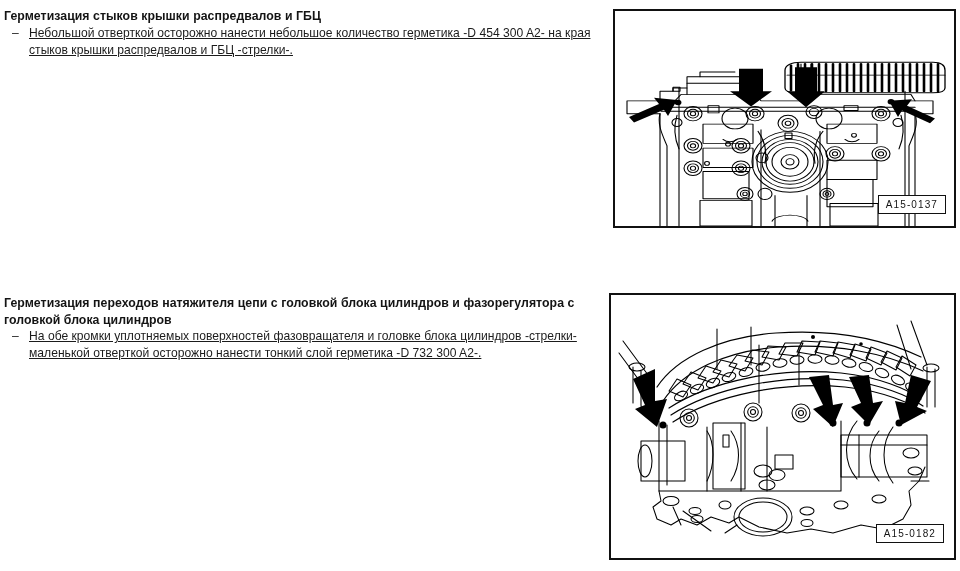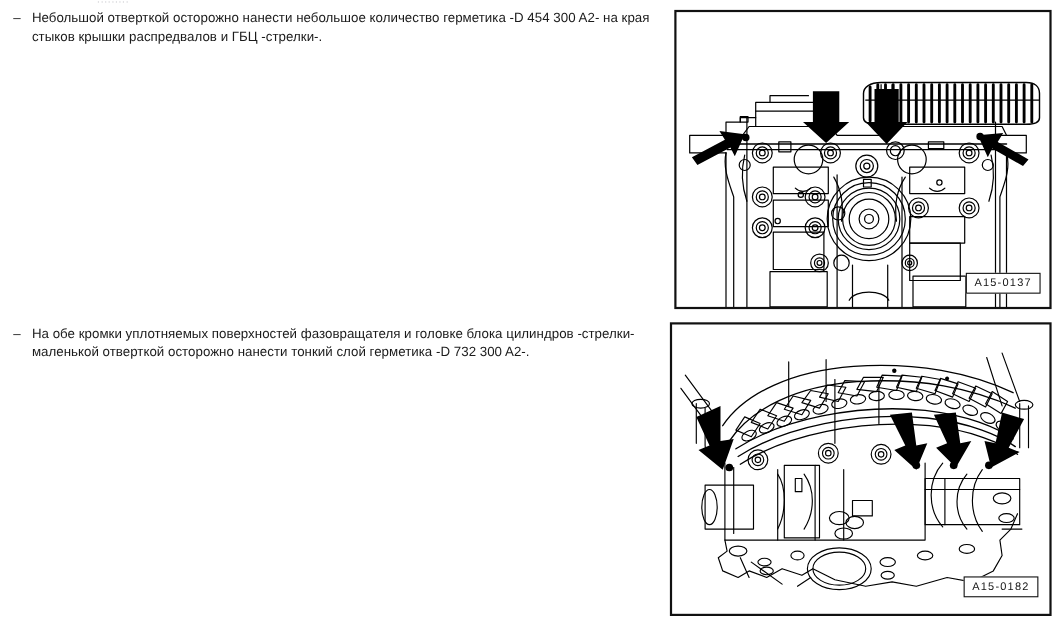--- a/index.html
+++ b/index.html
@@ -74,34 +74,34 @@
     letter-spacing: .02px;
   }
   .dash-marker {
     position: absolute;
     left: 8px;
     top: 0;
     font-size: 12.1px;
     line-height: 17px;
     color: #1b1b1b;
   }
-  .bullet-text { display: block; }
+  .bullet-text { display: block; text-decoration: underline; }
 
   .s1-bullets { margin-top: 16px; }
   .s2-bullets { margin-top: 15px; }
 
   
   .figure {
     position: absolute;
     box-sizing: border-box;
     border: 2px solid #111111;
     background: #ffffff;
     overflow: hidden;
   }
-  .figure-1 { left: 613px; top: 9px; width: 343px; height: 272px; }
+  .figure-1 { left: 613px; top: 9px; width: 343px; height: 219px; }
   .figure-2 { left: 609px; top: 293px; width: 347px; height: 267px; }
 
   .figure-canvas {
     position: absolute;
     inset: 0;
     width: 100%;
     height: 100%;
     display: block;
   }
 
@@ -124,30 +124,32 @@
 </head>
 <body>
 
 <div class="page">
 
   <div class="text-column">
 
     <div class="cutoff-line">.........</div>
 
     <section class="section section-1">
+      <h2 class="section-title">Герметизация стыков крышки распредвалов и ГБЦ</h2>
 
       <ul class="bullets s1-bullets">
         <li>
           <span class="dash-marker">–</span>
           <span class="bullet-text">Небольшой отверткой осторожно нанести небольшое количество герметика -D 454 300 A2- на края стыков крышки распредвалов и ГБЦ -стрелки-.</span>
         </li>
       </ul>
     </section>
 
     <section class="section section-2">
+      <h2 class="section-title">Герметизация переходов натяжителя цепи с головкой блока цилиндров и фазорегулятора с головкой блока цилиндров</h2>
 
       <ul class="bullets s2-bullets">
         <li>
           <span class="dash-marker">–</span>
           <span class="bullet-text">На обе кромки уплотняемых поверхностей фазовращателя и головке блока цилиндров -стрелки- маленькой отверткой осторожно нанести тонкий слой герметика -D 732 300 A2-.</span>
         </li>
       </ul>
     </section>
 
   </div>

